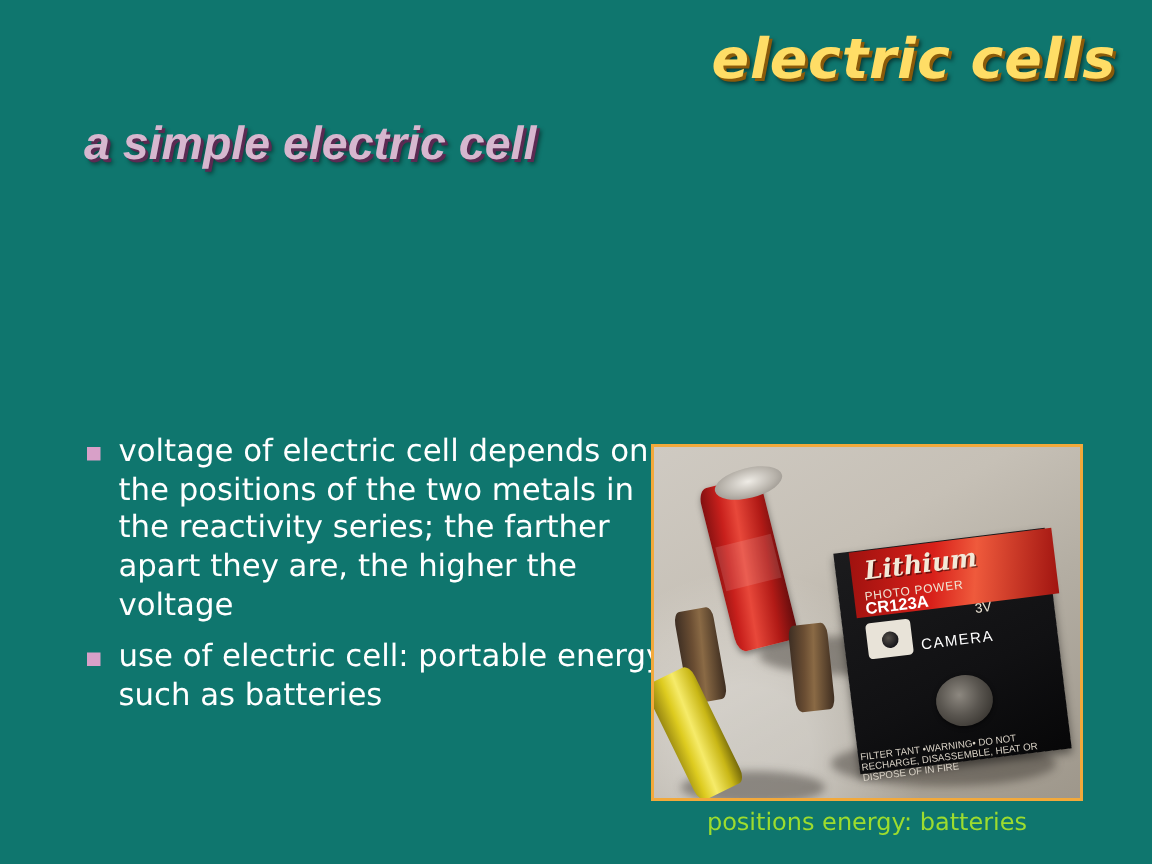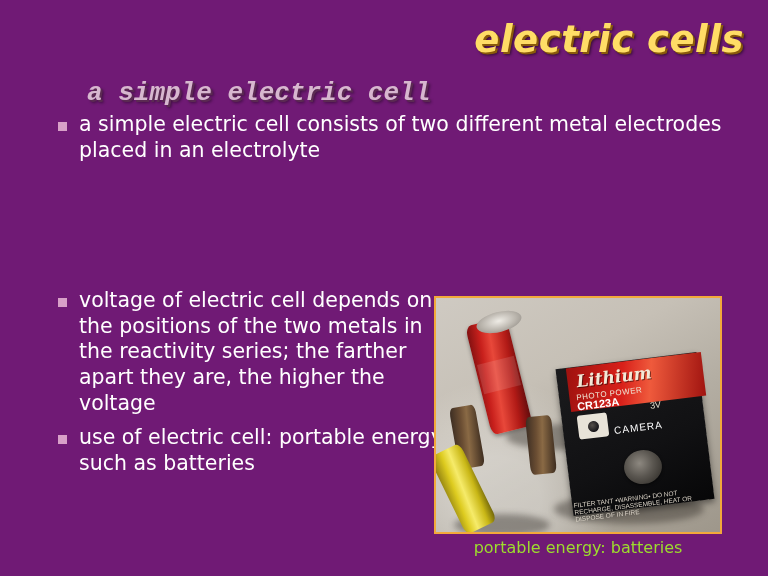--- a/index.html
+++ b/index.html
@@ -10,45 +10,44 @@
     width: 768px;
     height: 576px;
     overflow: hidden;
     background: #4b0b4b;
     font-family: "Liberation Sans", sans-serif;
   }
   .slide {
     position: relative;
     width: 768px;
     height: 576px;
-    background: #701a75;
+    background: #0f766e;
   }
   .slide-title {
     position: absolute;
     right: 24px;
     top: 18px;
     font-size: 37px;
     font-weight: bold;
     font-style: italic;
     color: #ffdd66;
     letter-spacing: 0.5px;
     text-shadow: 2px 2px 0 #8a5a0a, 3px 3px 3px rgba(0,0,0,0.55);
     font-family: "DejaVu Sans", sans-serif;
   }
   .sub-title {
     position: absolute;
     left: 56px;
     top: 78px;
-    font-size: 26px;
+    font-size: 31px;
     font-weight: bold;
     font-style: italic;
     color: #d7b7cf;
     text-shadow: 2px 2px 0 #5b2a52, 3px 3px 3px rgba(0,0,0,0.45);
-    font-family: Liberation Mono, monospace;
-    margin-left: 31px;
+    font-family: Liberation Sans, sans-serif;
   }
   .bullets {
     position: absolute;
     left: 58px;
     top: 112px;
     width: 690px;
   }
   .bullet {
     display: flex;
     align-items: flex-start;
@@ -235,24 +234,20 @@
 </head>
 <body>
 
 <div class="slide">
 
   <div class="slide-title">electric cells</div>
 
   <div class="sub-title">a simple electric cell</div>
 
   <div class="bullets">
-    <div class="bullet">
-      <span class="marker"></span>
-      <span class="text">a simple electric cell consists of two different metal electrodes placed in an electrolyte</span>
-    </div>
   </div>
 
   <div class="bullets bullets-narrow" style="top:288px;">
     <div class="bullet">
       <span class="marker"></span>
       <span class="text">voltage of electric cell depends on the positions of the two metals in the reactivity series; the farther apart they are, the higher the voltage</span>
     </div>
     <div class="bullet">
       <span class="marker"></span>
       <span class="text">use of electric cell: portable energy such as batteries</span>
@@ -280,15 +275,15 @@
       <div class="obj pack-code">CR123A</div>
       <div class="obj pack-volt">3V</div>
       <div class="obj pack-camera-box"></div>
       <div class="obj pack-camera-lens"></div>
       <div class="obj pack-camera-text">CAMERA</div>
       <div class="obj pack-coin"></div>
       <div class="obj pack-warn">FILTER TANT •WARNING• DO NOT RECHARGE, DISASSEMBLE, HEAT OR DISPOSE OF IN FIRE</div>
     </div>
   </div>
 
-  <div class="caption">portable energy: batteries</div>
+  <div class="caption">positions energy: batteries</div>
 
 </div>
 
 </body></html>

